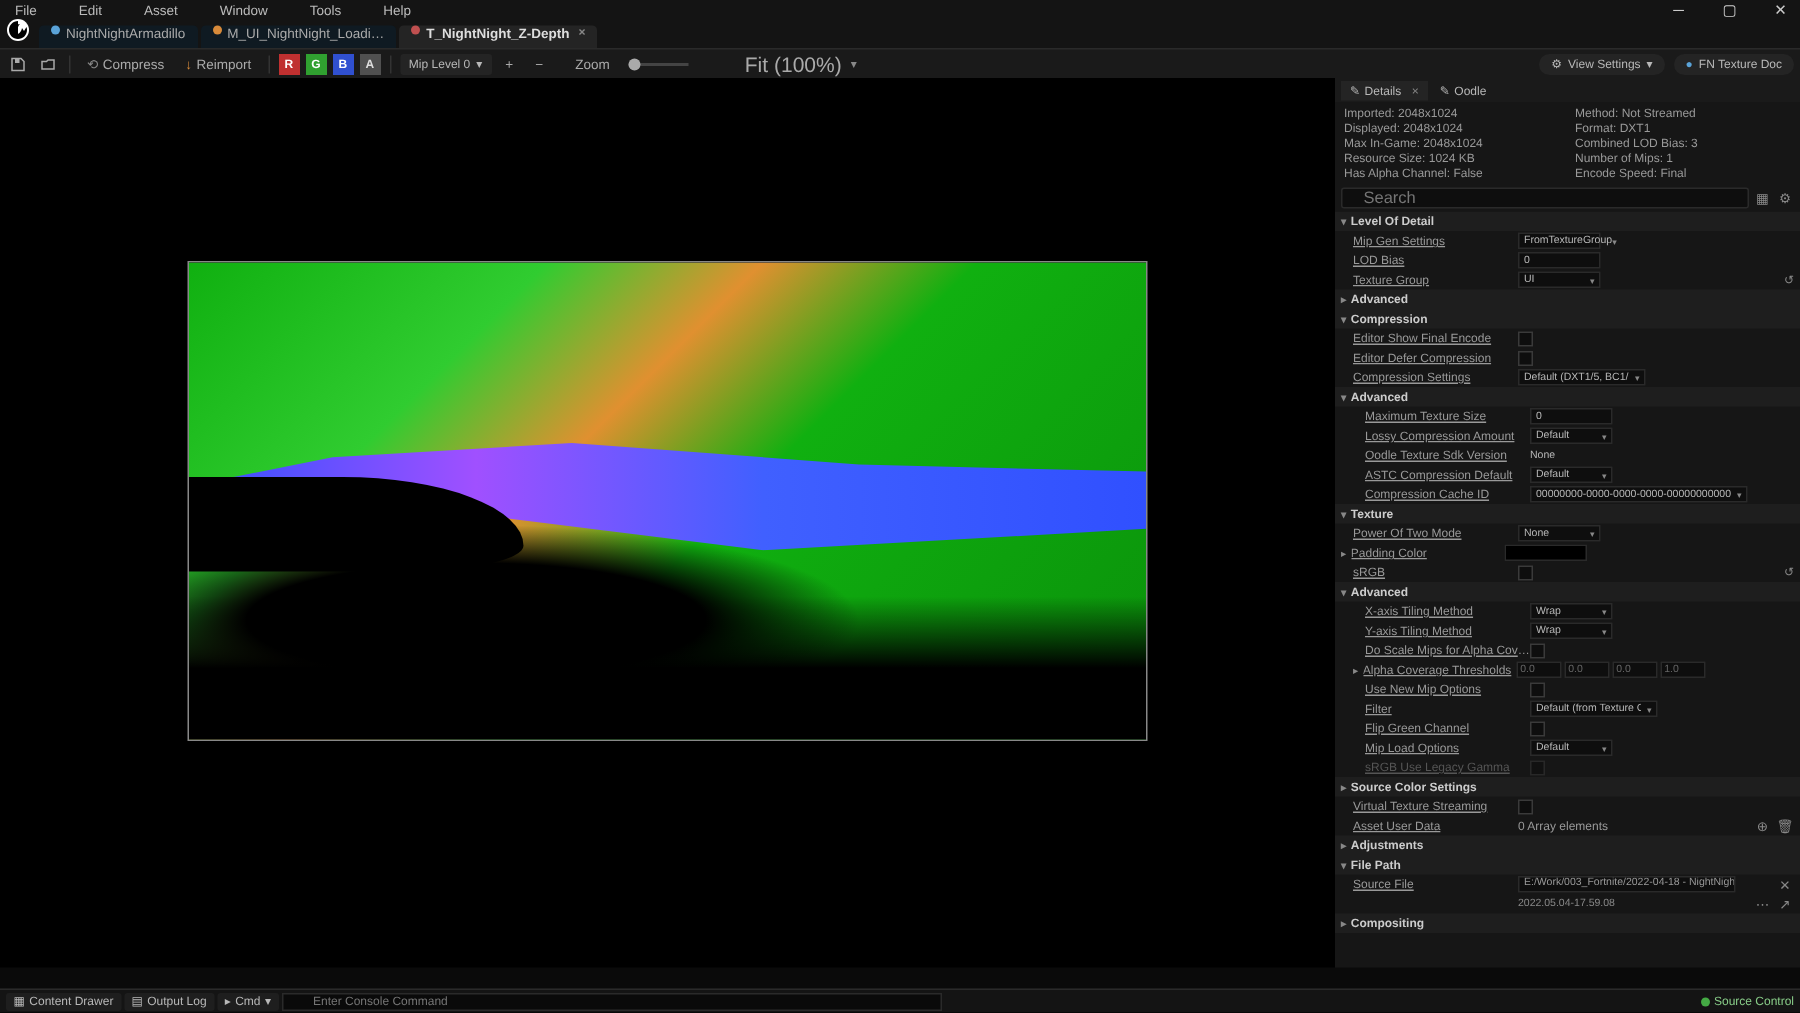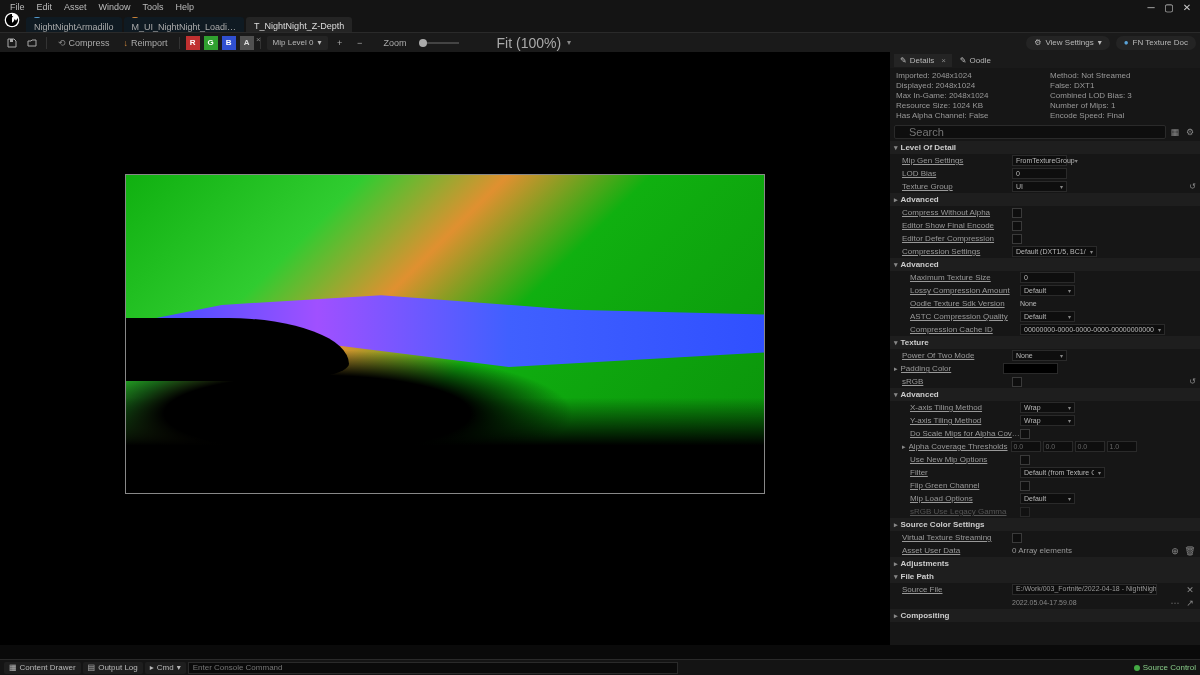--- a/index.html
+++ b/index.html
@@ -1,30 +1,30 @@
 <!DOCTYPE html>
 <html><head>
 <meta charset="utf-8">
 <style>
 * { margin:0; padding:0; box-sizing:border-box; font-family:"Segoe UI",Tahoma,sans-serif; }
 body { background:#0a0a0a; color:#b8b8b8; font-size:9px; width:1200px; height:675px; overflow:hidden; position:relative; }
 
 
-.menubar { height:14px; background:#141414; display:flex; align-items:center; padding:0 6px; gap:4px; }
+.menubar { height:14px; background:#141414; display:flex; align-items:center; padding:0 6px; gap:20px; }
 .menubar .logo { width:16px; height:16px; position:absolute; left:4px; top:12px; z-index:10; }
 .menubar .logo svg { width:16px; height:16px; }
 .menubar .item { padding:0 4px; cursor:pointer; font-size:9px; color:#bbb; }
 .menubar .item:first-of-type { margin-left:20px; }
 .menubar .spacer { flex:1; }
 .menubar .wbtn { width:14px; height:12px; display:flex; align-items:center; justify-content:center; color:#ccc; cursor:pointer; font-size:10px; }
 
 
 .tabstrip { height:18px; background:#141414; display:flex; align-items:end; padding-left:26px; gap:2px; }
-.tab { height:15px; padding:0 8px; display:flex; align-items:flex-start; gap:4px; background:#0f1a22; border-radius:3px 3px 0 0; font-size:9px; color:#aaa; cursor:pointer;flex-direction:column; }
-.tab.active { background:#242424; color:#ddd; }
+.tab { height:15px; padding:0 8px; display:flex; align-items:flex-start; gap:4px; background:#0f1a22; border-radius:3px 3px 0 0; font-size:9px; color:#aaa; cursor:pointer; }
+.tab.active { background:#242424; color:#ddd;font-weight:bold; }
 .tab .dot { width:6px; height:6px; border-radius:50%; background:#5aa3d8; }
 .tab .dot.orange { background:#d88a3a; }
 .tab .dot.red { background:#c05050; }
 .tab .x { font-size:8px; color:#888; margin-left:2px; }
 
 
 .toolbar { height:20px; background:#1a1a1a; display:flex; align-items:center; padding:0 4px; gap:4px; border-top:1px solid #2a2a2a; }
 .tbtn { height:14px; padding:0 5px; display:flex; align-items:center; gap:3px; cursor:pointer; color:#aaa; font-size:9px; border-radius:2px; }
 .tbtn.icon-only { width:16px; justify-content:center; padding:0; }
 .sep { width:1px; height:12px; background:#333; margin:0 2px; }
@@ -79,21 +79,21 @@
 .reset { font-size:8px; color:#888; cursor:pointer; margin-left:4px; }
 .quad { display:flex; gap:2px; }
 .quad .q { width:30px; height:11px; background:#0e0e0e; border:1px solid #2a2a2a; padding:0 2px; font-size:7px; color:#666; display:flex; align-items:center; }
 .arr-text { font-size:8px; color:#999; }
 .path-box { width:145px; height:11px; background:#0e0e0e; border:1px solid #2a2a2a; padding:0 3px; font-size:7px; color:#999; overflow:hidden; white-space:nowrap; }
 .row-end { margin-left:auto; display:flex; gap:3px; }
 
 
 .statusbar { position:absolute; bottom:0; left:0; right:0; height:16px; background:#141414; display:flex; align-items:center; padding:0 4px; gap:2px; border-top:1px solid #2a2a2a; }
 .sbtn { height:12px; padding:0 5px; display:flex; align-items:center; gap:3px; font-size:8px; background:#1e1e1e; cursor:pointer; border-radius:2px; }
-.cmd-input { flex:0 0 auto; width:490px; height:12px; background:#0a0a0a; border:1px solid #2a2a2a; padding:0 4px; font-size:8px; color:#666; outline:none; }
+.cmd-input { flex:0 0 auto; width:440px; height:12px; background:#0a0a0a; border:1px solid #2a2a2a; padding:0 20px; font-size:8px; color:#666; outline:none; }
 .sb-right { margin-left:auto; display:flex; align-items:center; gap:4px; }
 .sc { display:flex; align-items:center; gap:3px; font-size:8px; color:#8c8; }
 .sc .dot { width:6px; height:6px; border-radius:50%; background:#4a4; }
 
 ::-webkit-scrollbar { width:8px; }
 ::-webkit-scrollbar-track { background:#141414; }
 ::-webkit-scrollbar-thumb { background:#333; }
 </style>
 </head>
 <body>
@@ -208,21 +208,21 @@
       <div class="dtab">
           <span>✎</span>
           <span>Oodle</span>
         </div>
     </div>
 
     <div class="stats">
       <div>Imported: 2048x1024</div>
       <div>Method: Not Streamed</div>
       <div>Displayed: 2048x1024</div>
-      <div>False: DXT1</div>
+      <div>Format: DXT1</div>
       <div>Max In-Game: 2048x1024</div>
       <div>Combined LOD Bias: 3</div>
       <div>Resource Size: 1024 KB</div>
       <div>Number of Mips: 1</div>
       <div>Has Alpha Channel: False</div>
       <div>Encode Speed: Final</div>
     </div>
 
     <div class="search-row">
       <div class="search-wrap">
@@ -263,25 +263,23 @@
           </div>
           <div class="row-end">
             <span class="reset">↺</span>
           </div>
         </div>
       <div class="cat">
           <span class="arrow">▸</span>
           <span>Advanced</span>
         </div>
 
-      <div class="prop-row">
-          <span class="prop-label">Compress Without Alpha</span>
-          <div class="prop-val">
-            <div class="chk"></div>
-          </div>
+      <div class="cat">
+          <span class="arrow">▾</span>
+          <span>Compression</span>
         </div>
       <div class="prop-row">
           <span class="prop-label">Editor Show Final Encode</span>
           <div class="prop-val">
             <div class="chk"></div>
           </div>
         </div>
       <div class="prop-row">
           <span class="prop-label">Editor Defer Compression</span>
           <div class="prop-val">
@@ -316,21 +314,21 @@
             </div>
           </div>
         </div>
       <div class="prop-row sub">
           <span class="prop-label">Oodle Texture Sdk Version</span>
           <div class="prop-val">
             <span style="font-size:7px">None</span>
           </div>
         </div>
       <div class="prop-row sub">
-          <span class="prop-label">ASTC Compression Quality</span>
+          <span class="prop-label">ASTC Compression Default</span>
           <div class="prop-val">
             <div class="dd">
               <span>Default</span>
               <span class="car">▾</span>
             </div>
           </div>
         </div>
       <div class="prop-row sub">
           <span class="prop-label">Compression Cache ID</span>
           <div class="prop-val">

